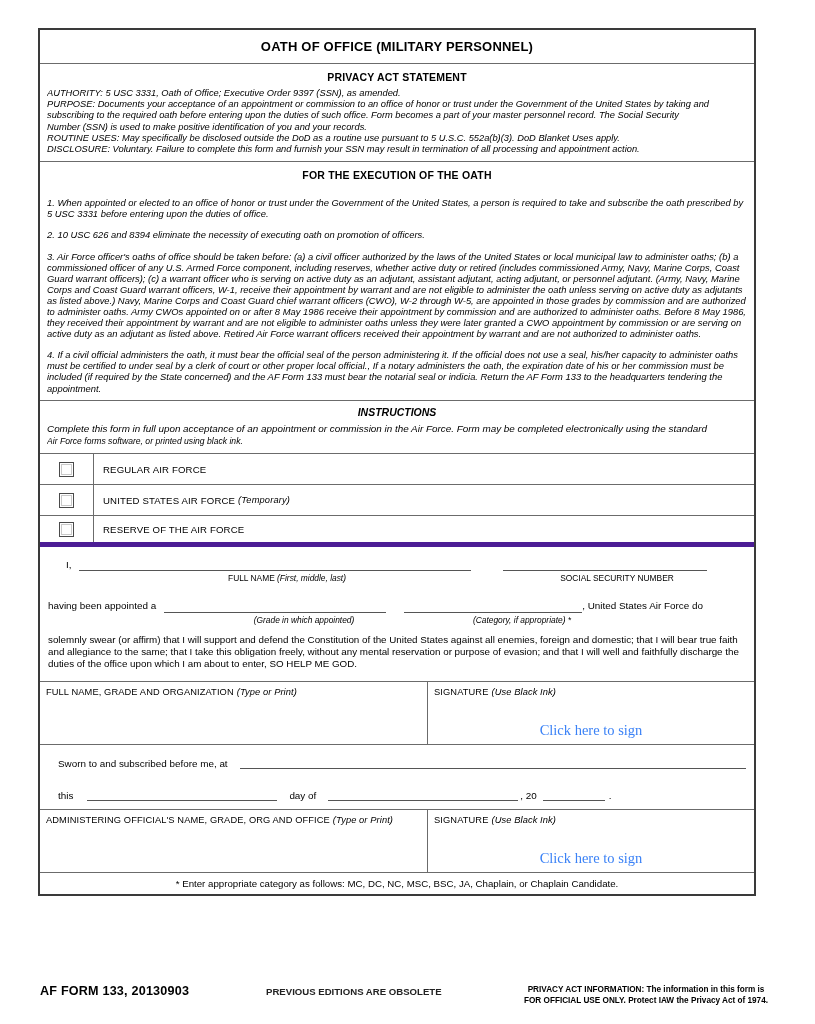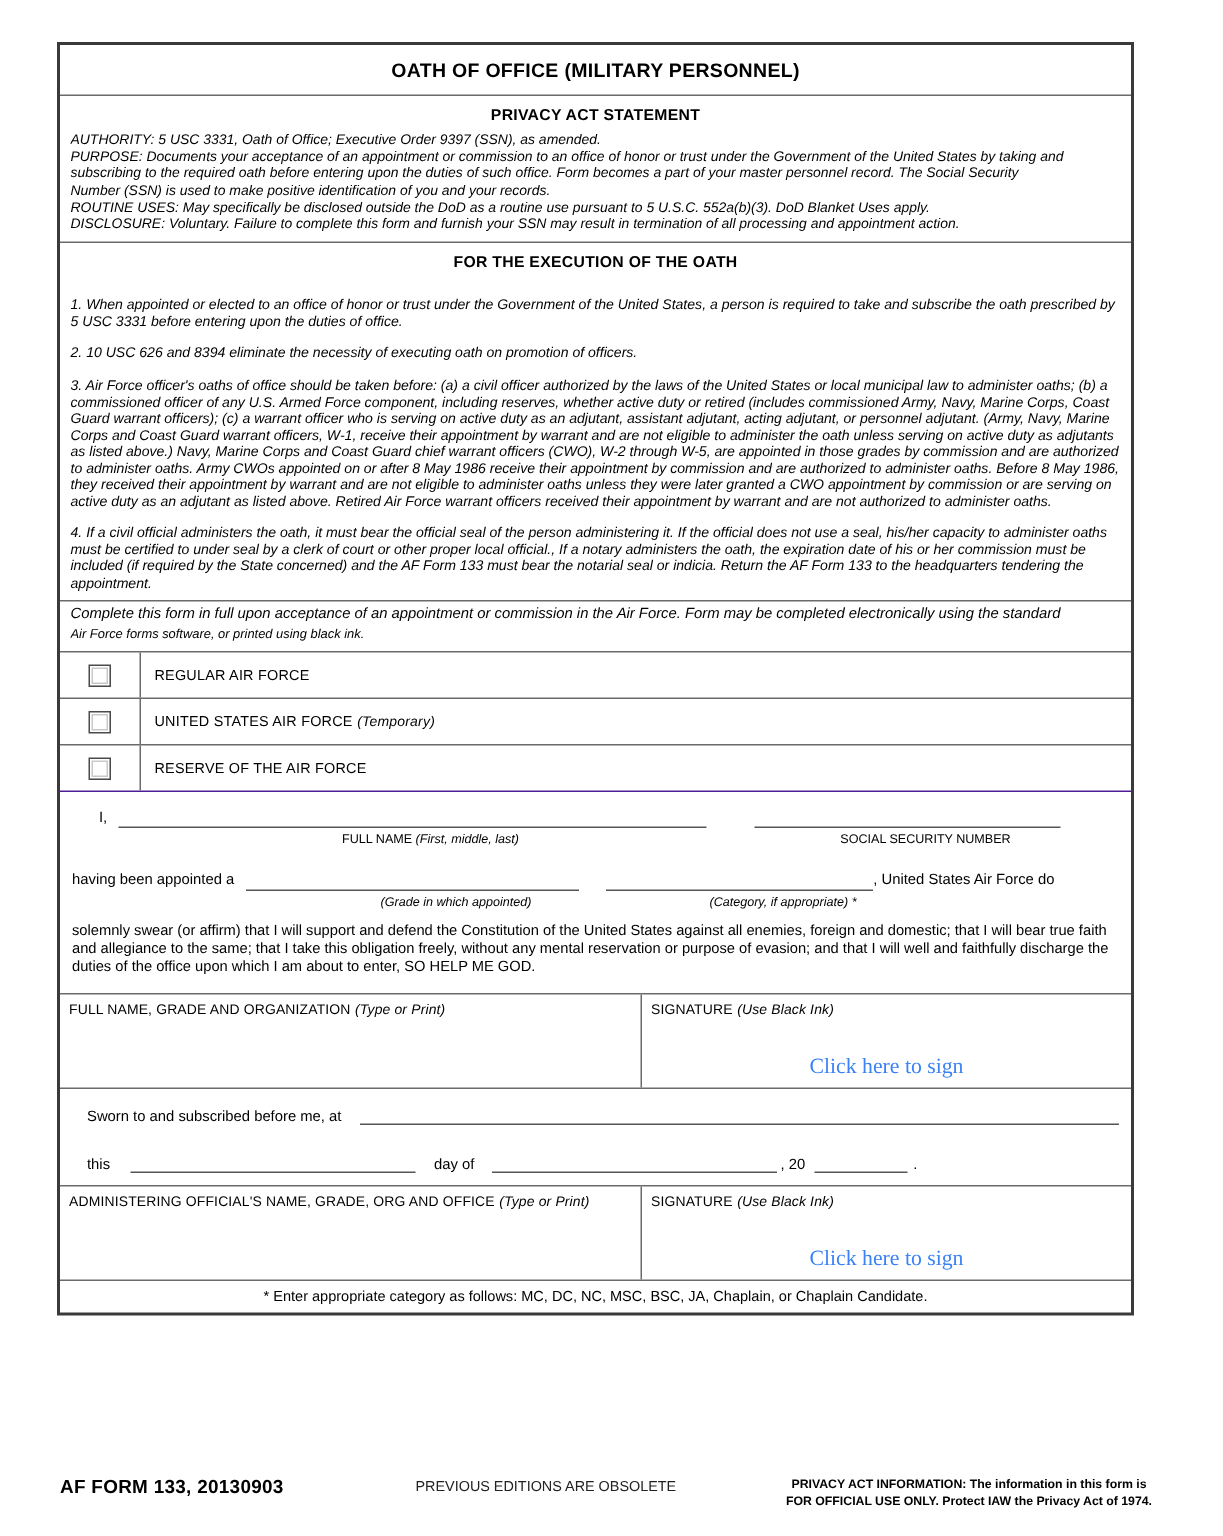--- a/index.html
+++ b/index.html
@@ -101,21 +101,21 @@
     font-size: 9.2px;
   }
 
   .cb-row {
     display: flex;
     align-items: stretch;
     border-bottom: 1px solid #6b6b6b;
     height: 31px;
     box-sizing: border-box;
   }
-  .cb-row.lastrow { border-bottom: 1px solid #4c1d95; }
+  .cb-row.lastrow { border-bottom: 5px solid #4c1d95; }
   .cb-cell {
     width: 54px;
     border-right: 1px solid #6b6b6b;
     display: flex;
     align-items: center;
     justify-content: center;
     box-sizing: border-box;
   }
   .checkbox {
     width: 15px;
@@ -229,24 +229,25 @@
   .af-form {
     position: absolute;
     left: 2px;
     top: 2px;
     font-size: 12.6px;
     font-weight: bold;
     letter-spacing: .2px;
   }
   .prev-ed {
     position: absolute;
-    left: 239px;
+    left: 228px;
     top: 4px;
     font-size: 9.6px;
     color: #222;
+    font-weight: bold;
   }
   .pa-info {
     position: absolute;
     left: 458px;
     top: 2px;
     width: 300px;
     font-size: 8.2px;
     font-weight: bold;
     line-height: 11px;
     text-align: center;
@@ -279,20 +280,21 @@
       <div class="sec-head">FOR THE EXECUTION OF THE OATH</div>
       <div class="body-ital">
         <p class="gap">1. When appointed or elected to an office of honor or trust under the Government of the United States, a person is required to take and subscribe the oath prescribed by 5 USC 3331 before entering upon the duties of office.</p>
         <p class="gap">2.  10 USC 626 and 8394 eliminate the necessity of executing oath on promotion of officers.</p>
         <p class="gap">3.  Air Force officer's oaths of office should be taken before: (a) a civil officer authorized by the laws of the United States or local municipal law to administer oaths; (b) a commissioned officer of any U.S. Armed Force component, including reserves, whether active duty or retired (includes commissioned Army, Navy, Marine Corps, Coast Guard warrant officers); (c) a warrant officer who is serving on active duty as an adjutant, assistant adjutant, acting adjutant, or personnel adjutant. (Army, Navy, Marine Corps and Coast Guard warrant officers, W-1, receive their appointment by warrant and are not eligible to administer the oath unless serving on active duty as adjutants as listed above.) Navy, Marine Corps and Coast Guard chief warrant officers (CWO), W-2 through W-5, are appointed in those grades by commission and are authorized to administer oaths. Army CWOs appointed on or after 8 May 1986 receive their appointment by commission and are authorized to administer oaths. Before 8 May 1986, they received their appointment by warrant and are not eligible to administer oaths unless they were later granted a CWO appointment by commission or are serving on active duty as an adjutant as listed above. Retired Air Force warrant officers received their appointment by warrant and are not authorized to administer oaths.</p>
         <p class="gap">4. If a civil official administers the oath, it must bear the official seal of the person administering it. If the official does not use a seal, his/her capacity to administer oaths must be certified to under seal by a clerk of court or other proper local official., If a notary administers the oath, the expiration date of his or her commission must be included (if required by the State concerned) and the AF Form 133 must bear the notarial seal or indicia. Return the AF Form 133 to the headquarters tendering the appointment.</p>
       </div>
     </div>
 
     <div class="band">
+      <div class="ital-head">INSTRUCTIONS</div>
       <div class="body-ital" style="padding-top:3px;padding-bottom:5px;">
         <p class="nowrapclip" style="font-size:9.9px;line-height:12.5px;">Complete this form in full upon acceptance of an appointment or commission in the Air Force.  Form may be completed electronically using the standard</p>
         <p class="nowrapclip" style="font-size:8.6px;line-height:13px;">Air Force forms software, or printed using black ink.</p>
       </div>
     </div>
 
     <div>
 
       <div class="cb-row">
         <div class="cb-cell">

